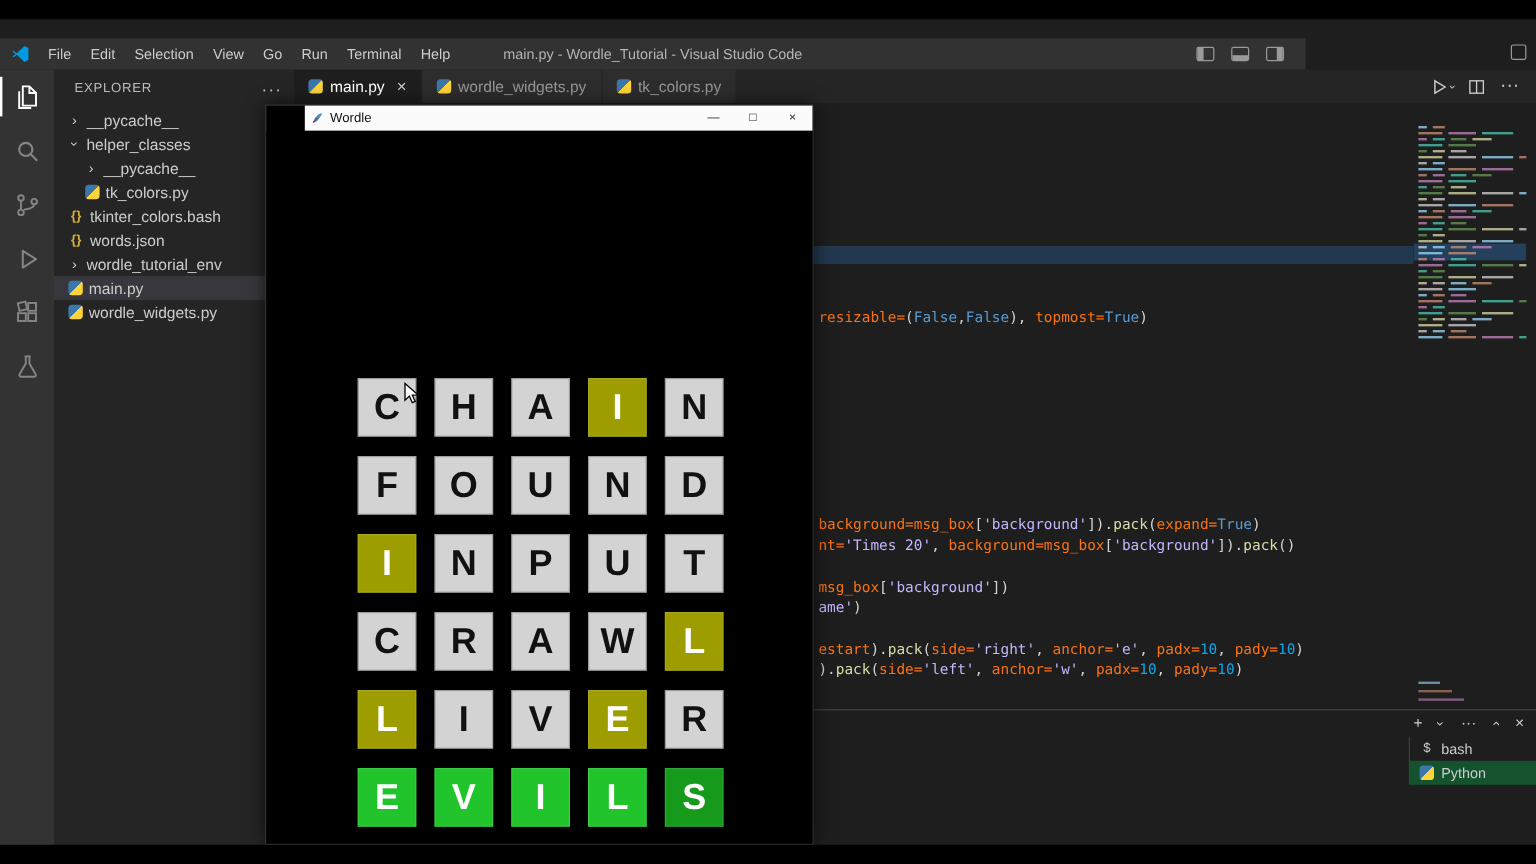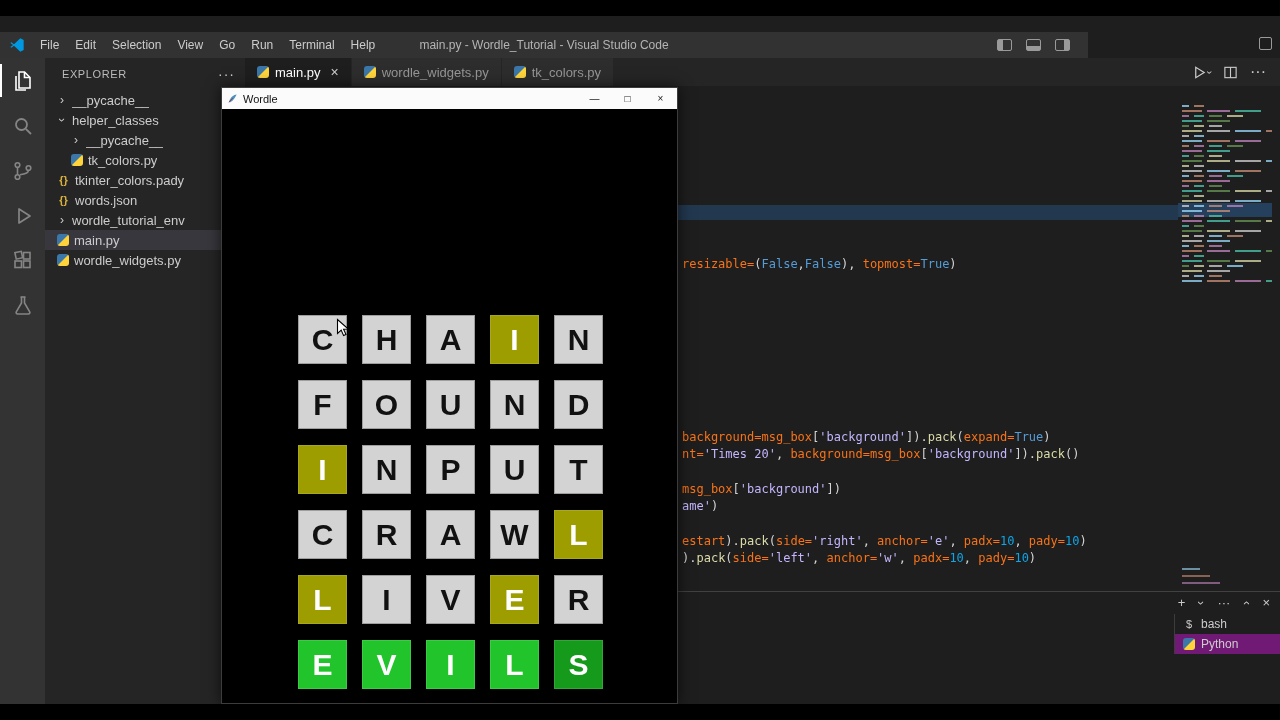--- a/index.html
+++ b/index.html
@@ -85,30 +85,30 @@
 
   
   .terminal { position:absolute; left:245px; top:575px; width:1035px; height:129px; background:#1e1e1e;
               border-top:1px solid #414141; z-index:2; }
   .term-actions { position:absolute; right:10px; top:3px; display:flex; align-items:center; gap:11px;
                   color:#cccccc; font-size:13px; }
   .term-actions span { cursor:pointer; }
   .term-tabs { position:absolute; left:929px; top:22px; width:106px; border-left:1px solid #3c3c3c; }
   .term-tab { height:20px; display:flex; align-items:center; gap:6px; padding-left:8px;
               font-size:12px; color:#cccccc; cursor:pointer; }
-  .term-tab.selected { background:#701a75; }
+  .term-tab.selected { background:#14532d; }
   .bash-ic { color:#cccccc; font-size:11px; width:12px; text-align:center; }
   .term-output { position:absolute; left:0; top:0; width:929px; height:129px; overflow:hidden; }
   .term-line { position:absolute; font-family:"DejaVu Sans Mono", monospace; font-size:11.5px; white-space:pre; }
   .t-orange { color:#ce9178; } .t-plain { color:#cccccc; }
 
   
   .wordle-window { position:absolute; left:221px; top:87px; width:457px; height:617px; z-index:60;
                    border:1px solid #3c3c3c; box-shadow:0 0 14px rgba(0,0,0,0.65); background:#000; }
-  .ww-titlebar { height:21px; background:#fbfbfb; display:flex; align-items:center; }
+  .ww-titlebar { height:21px; background:#fbfbfb; display:flex; align-items:center;margin-left:32px; }
   .ww-title { font-size:11px; color:#111; margin-left:5px; }
   .ww-controls { margin-left:auto; display:flex; height:100%; }
   .ww-btn { width:33px; height:100%; display:flex; align-items:center; justify-content:center;
             font-size:10px; color:#222; cursor:pointer; }
   .ww-body { height:594px; background:#000; position:relative; }
   .ww-heading { text-align:center; margin-top:38px; color:#ffffff; font-family:"Liberation Serif", serif;
                 font-size:46px; letter-spacing:2px; }
   .wordle-grid { position:absolute; left:76px; top:206px; display:grid;
                  grid-template-columns:repeat(5,49px); grid-auto-rows:49px; column-gap:15px; row-gap:16px; }
   .tile { display:flex; align-items:center; justify-content:center; font-weight:bold; font-size:30px;
@@ -213,21 +213,21 @@
           <div class="tree-row" style="padding-left: 26px;">
             <span class="chev">›</span>
             <span class="tree-label">__pycache__</span>
           </div>
           <div class="tree-row" style="padding-left: 26px;">
             <span class="py-icon"></span>
             <span class="tree-label">tk_colors.py</span>
           </div>
           <div class="tree-row" style="padding-left: 12px;">
             <span class="json-icon">{}</span>
-            <span class="tree-label">tkinter_colors.pady</span>
+            <span class="tree-label">tkinter_colors.bash</span>
           </div>
           <div class="tree-row" style="padding-left: 12px;">
             <span class="json-icon">{}</span>
             <span class="tree-label">words.json</span>
           </div>
           <div class="tree-row" style="padding-left: 12px;">
             <span class="chev">›</span>
             <span class="tree-label">wordle_tutorial_env</span>
           </div>
           <div class="tree-row selected" style="padding-left: 12px;">

